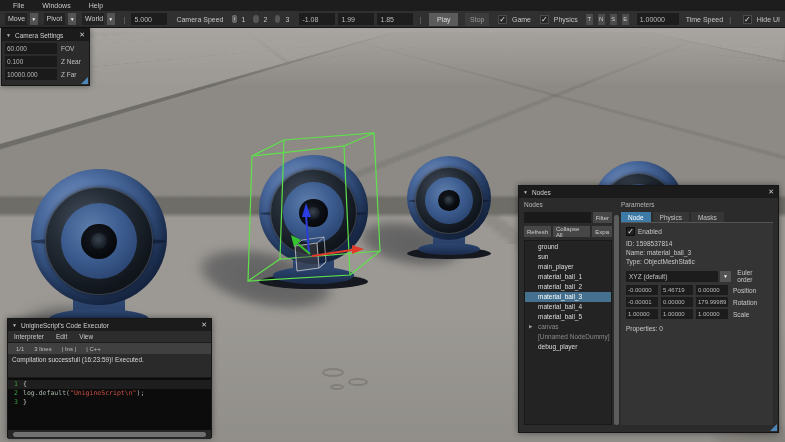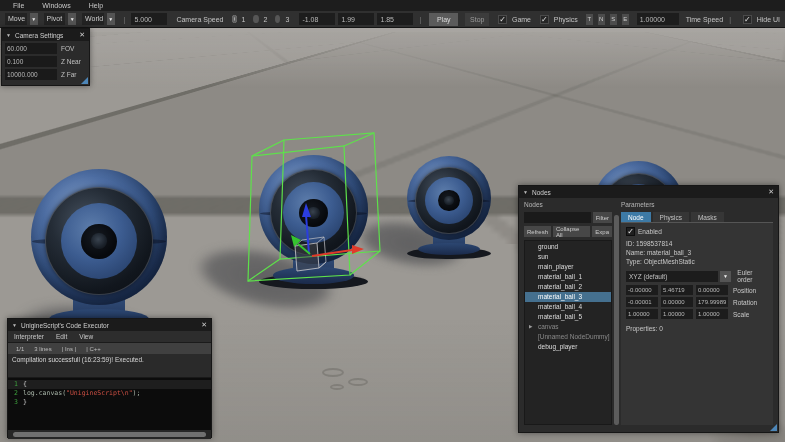--- a/index.html
+++ b/index.html
@@ -356,21 +356,21 @@
       <span>| C++</span>
     </div>
     <div class="ce-msg">Compilation successfull (16:23:59)! Executed.</div>
     <div class="ce-code">
       <div class="ce-line cursorline">
         <span class="ce-num">1</span>
         <span class="ce-txt">{</span>
       </div>
       <div class="ce-line">
         <span class="ce-num">2</span>
-        <span class="ce-txt"><span class="ce-fn">log.canvas(</span><span class="ce-str">"UnigineScript\n"</span><span class="ce-fn">);</span></span>
+        <span class="ce-txt"><span class="ce-fn">log.default(</span><span class="ce-str">"UnigineScript\n"</span><span class="ce-fn">);</span></span>
       </div>
       <div class="ce-line">
         <span class="ce-num">3</span>
         <span class="ce-txt">}</span>
       </div>
     </div>
     <div class="ce-scroll">
       <div class="ce-thumb"></div>
     </div>
   </div>

